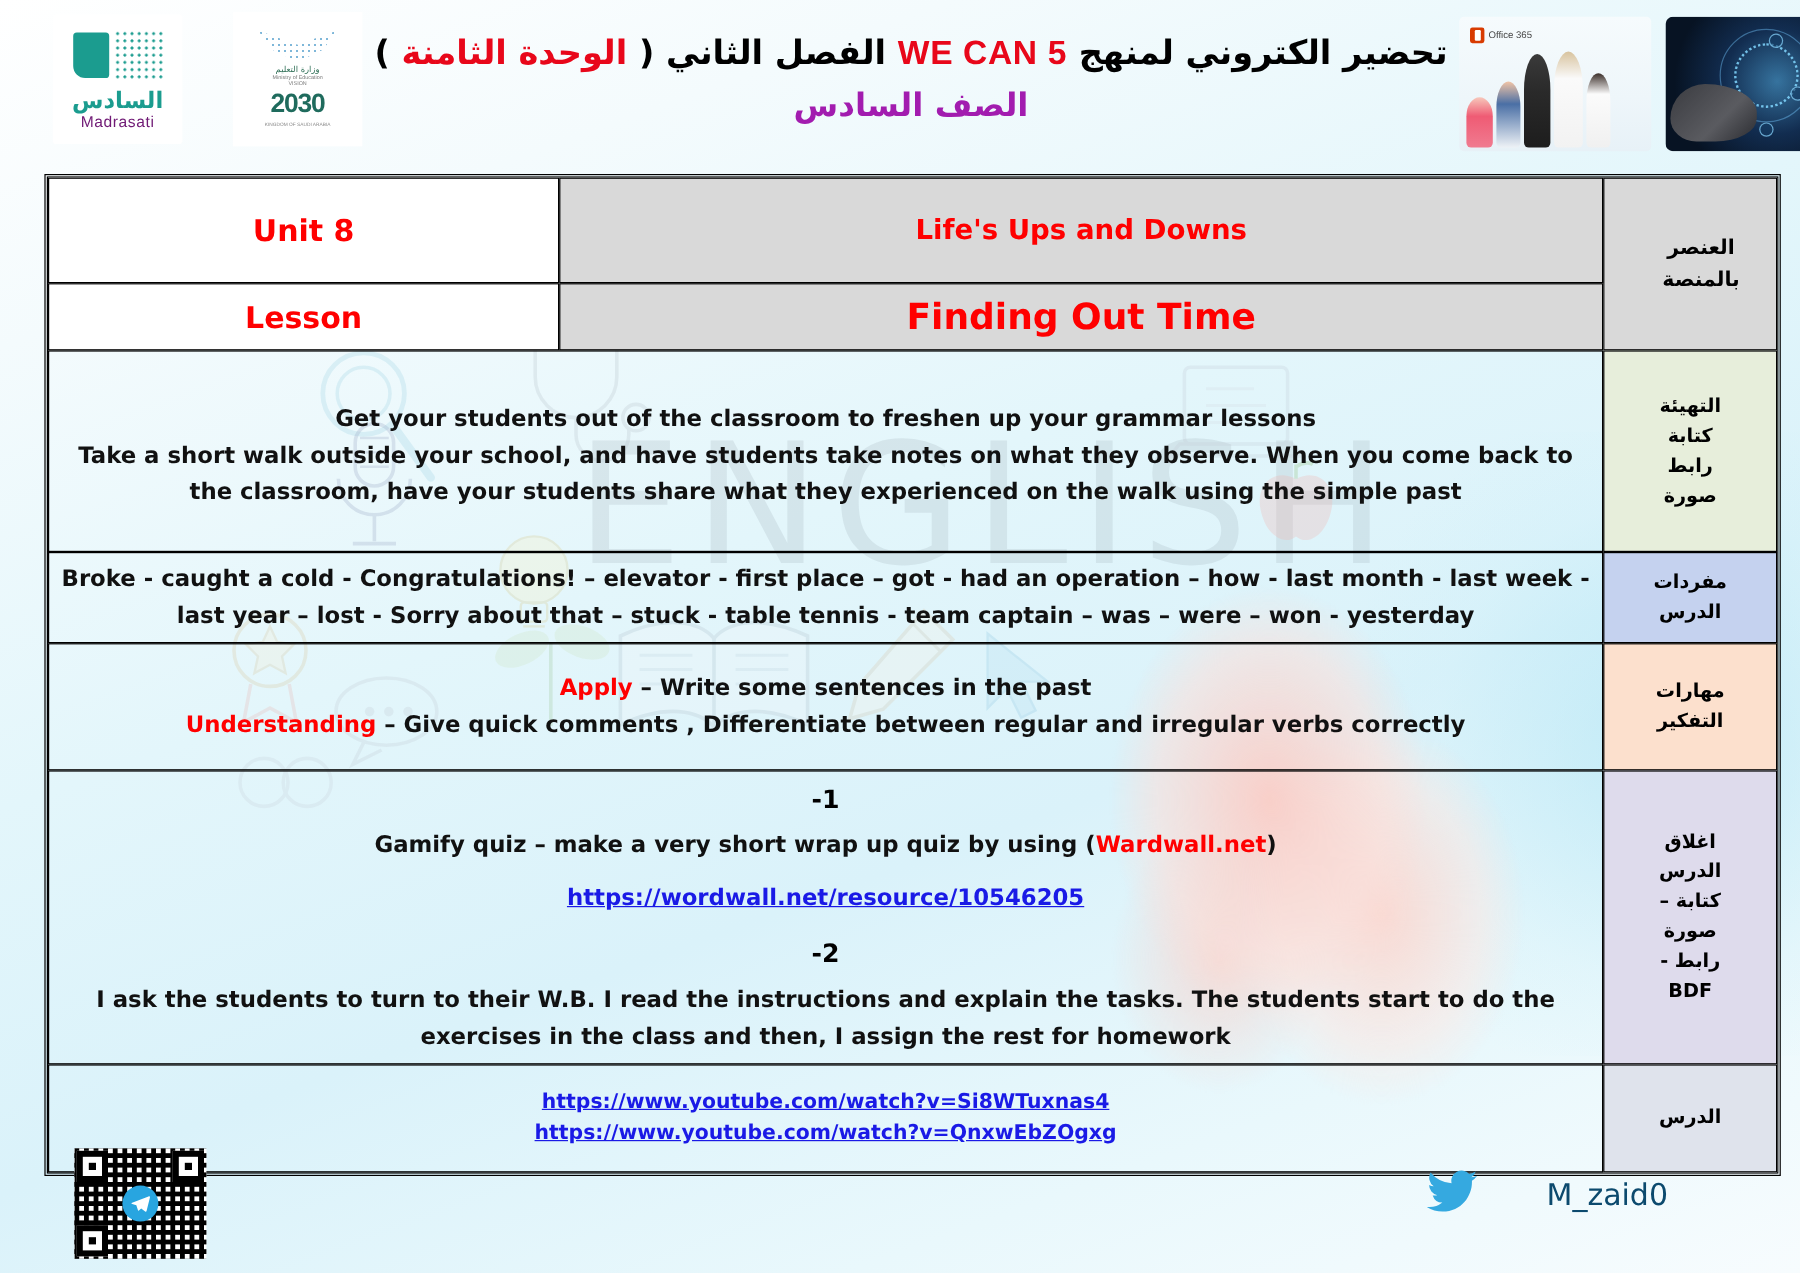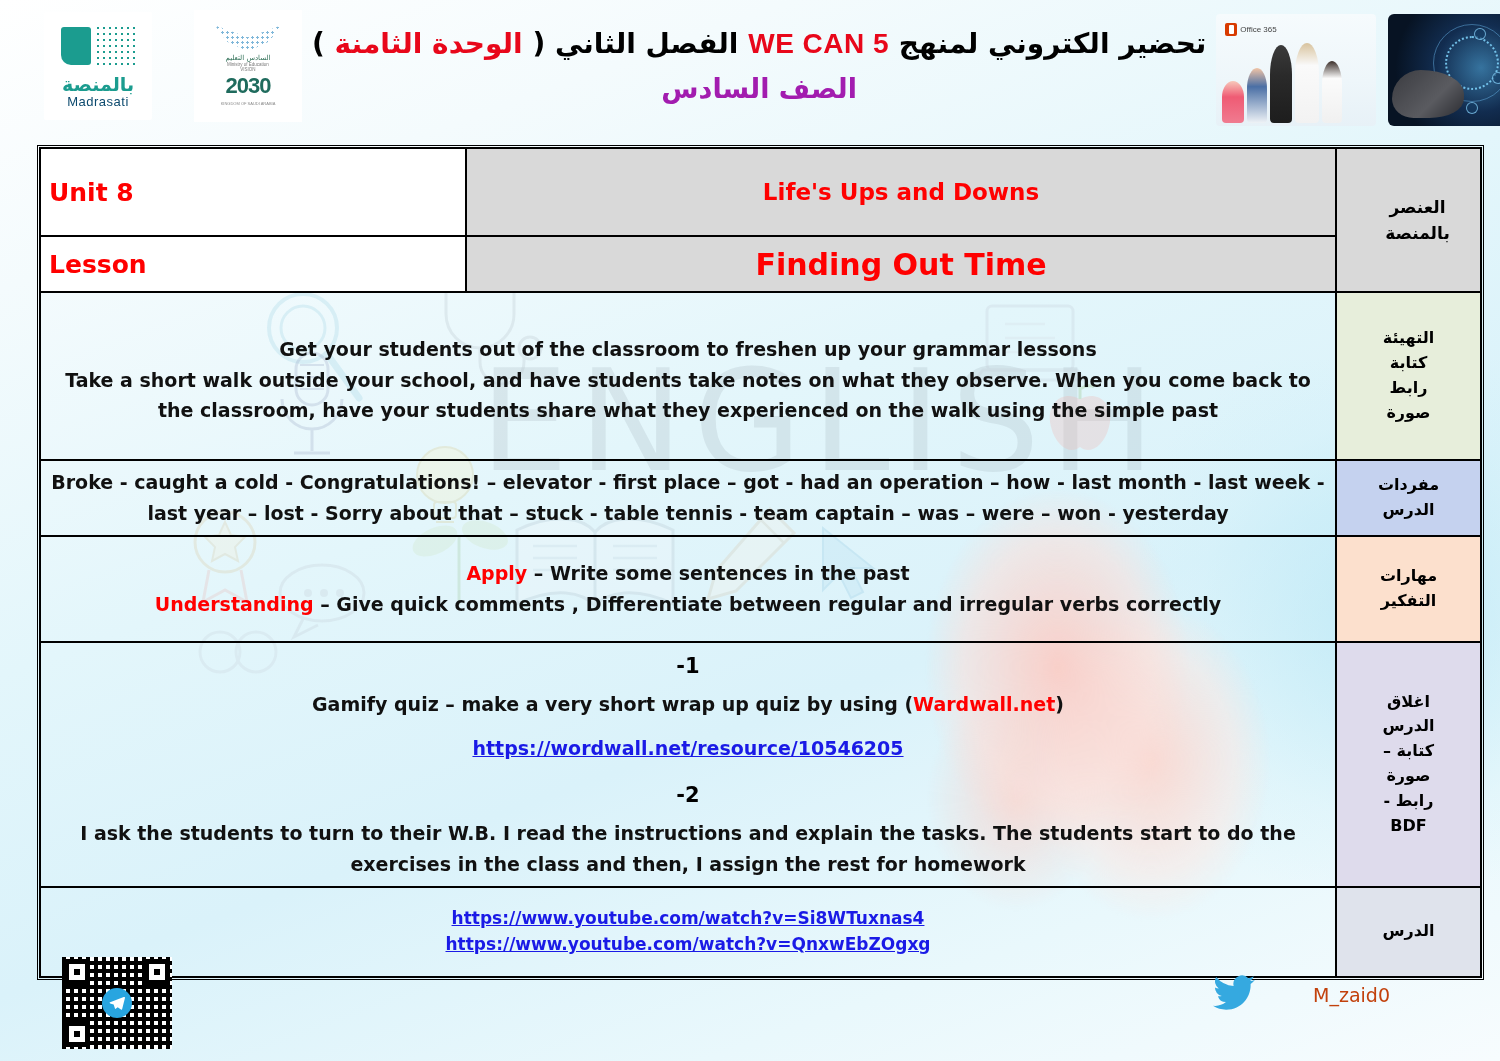--- a/index.html
+++ b/index.html
@@ -53,21 +53,21 @@
     position:absolute; left:2px; top:4px; width:30px; height:38px;
     background:#1b9c8f; border-radius:3px 3px 3px 10px;
   }
   .mad-dots { position:absolute; left:36px; top:2px; width:42px; height:42px;
     background-image:
       radial-gradient(circle, #1b9c8f 1.1px, transparent 1.3px);
     background-size:6px 6px;
   }
   .mad-ar { color:#1b9c8f; font-size:19px; font-weight:bold; line-height:1; margin-top:2px;
             font-family:"DejaVu Sans", sans-serif; }
-  .mad-en { color:#0c4a6e; font-size:13px; letter-spacing:0.5px; }
+  .mad-en { color:#701a75; font-size:13px; letter-spacing:0.5px; }
 
   .logo-vision {
     width:108px; height:112px; flex:0 0 auto; margin-left:42px; margin-top:4px;
     background:#ffffff; display:flex; flex-direction:column; align-items:center; justify-content:center;
   }
   .vis-wings { width:66px; height:26px;
     background-image: radial-gradient(circle, #7fb7d9 1px, transparent 1.2px);
     background-size:5px 5px;
     clip-path: polygon(0 0,18% 62%,50% 100%,82% 62%,100% 0,50% 46%);
   }
@@ -130,21 +130,21 @@
   table.plan td {
     border:1px solid #000;
     vertical-align:middle;
     padding:6px 8px;
   }
   .col-a { width:426px; }
   .col-b { width:870px; }
   .col-c { width:145px; }
 
   .cell-unit, .cell-lesson {
-    background:#ffffff; text-align:left;
+    background:#ffffff; text-align:center;
     color:#ff0000; font-weight:bold;
     font-family:"DejaVu Sans", sans-serif;
     margin-left:20px;
   }
   .cell-unit { font-size:25px; height:88px; }
   .cell-lesson { font-size:25px; height:56px; }
   .cell-unit-title {
     background:#d9d9d9; text-align:center; color:#ff0000;
     font-size:23px; font-weight:bold; height:88px;
     font-family:"DejaVu Sans", sans-serif;
@@ -204,21 +204,21 @@
   .qr-eye { position:absolute; width:26px; height:26px; border:5px solid #000; background:#fff; }
   .qr-eye::after { content:""; position:absolute; left:5px; top:5px; width:6px; height:6px; background:#000; }
   .qr-tl { left:2px; top:2px; } .qr-tr { right:2px; top:2px; } .qr-bl { left:2px; bottom:2px; }
   .tg {
     position:absolute; left:50%; top:50%; width:30px; height:30px; margin:-15px 0 0 -15px;
     background:#28a5e0; border-radius:50%; display:flex; align-items:center; justify-content:center;
   }
   .tg svg { width:18px; height:18px; }
 
   .tw-wrap { position:absolute; right:110px; top:24px; display:flex; align-items:center; gap:58px; }
-  .tw-handle { font-size:19px; color:#c2410c; font-family:"DejaVu Sans", sans-serif; }
+  .tw-handle { font-size:25px; color:#0c4a6e; font-family:"DejaVu Sans", sans-serif; }
 </style>
 </head>
 <body>
 
 <div class="bg-layer">
   <div class="cyan-blob"></div>
   <div class="hands-img"></div>
   <div class="bg-watermark">ENGLISH</div>
 
   <svg class="doodle" style="left:255px;top:280px;" width="120" height="130" viewBox="0 0 120 130">
@@ -286,27 +286,27 @@
   </svg>
 </div>
 
 <div class="header">
 
   <div class="logo-madrasati">
     <div class="mad-mark">
       <div class="mad-book"></div>
       <div class="mad-dots"></div>
     </div>
-    <div class="mad-ar">بالمنصة</div>
+    <div class="mad-ar">السادس</div>
     <div class="mad-en">Madrasati</div>
   </div>
 
   <div class="logo-vision">
     <div class="vis-wings"></div>
-    <div class="vis-ar">السادس التعليم</div>
+    <div class="vis-ar">وزارة التعليم</div>
     <div class="vis-en">Ministry of Education</div>
     <div class="vis-en">VISION</div>
     <div class="vis-2030">2030</div>
     <div class="vis-sub">KINGDOM OF SAUDI ARABIA</div>
   </div>
 
   <div class="title-block">
     <div class="title-line1">
       <span>تحضير الكتروني لمنهج</span>
       <span class="t-we">WE CAN 5</span>

